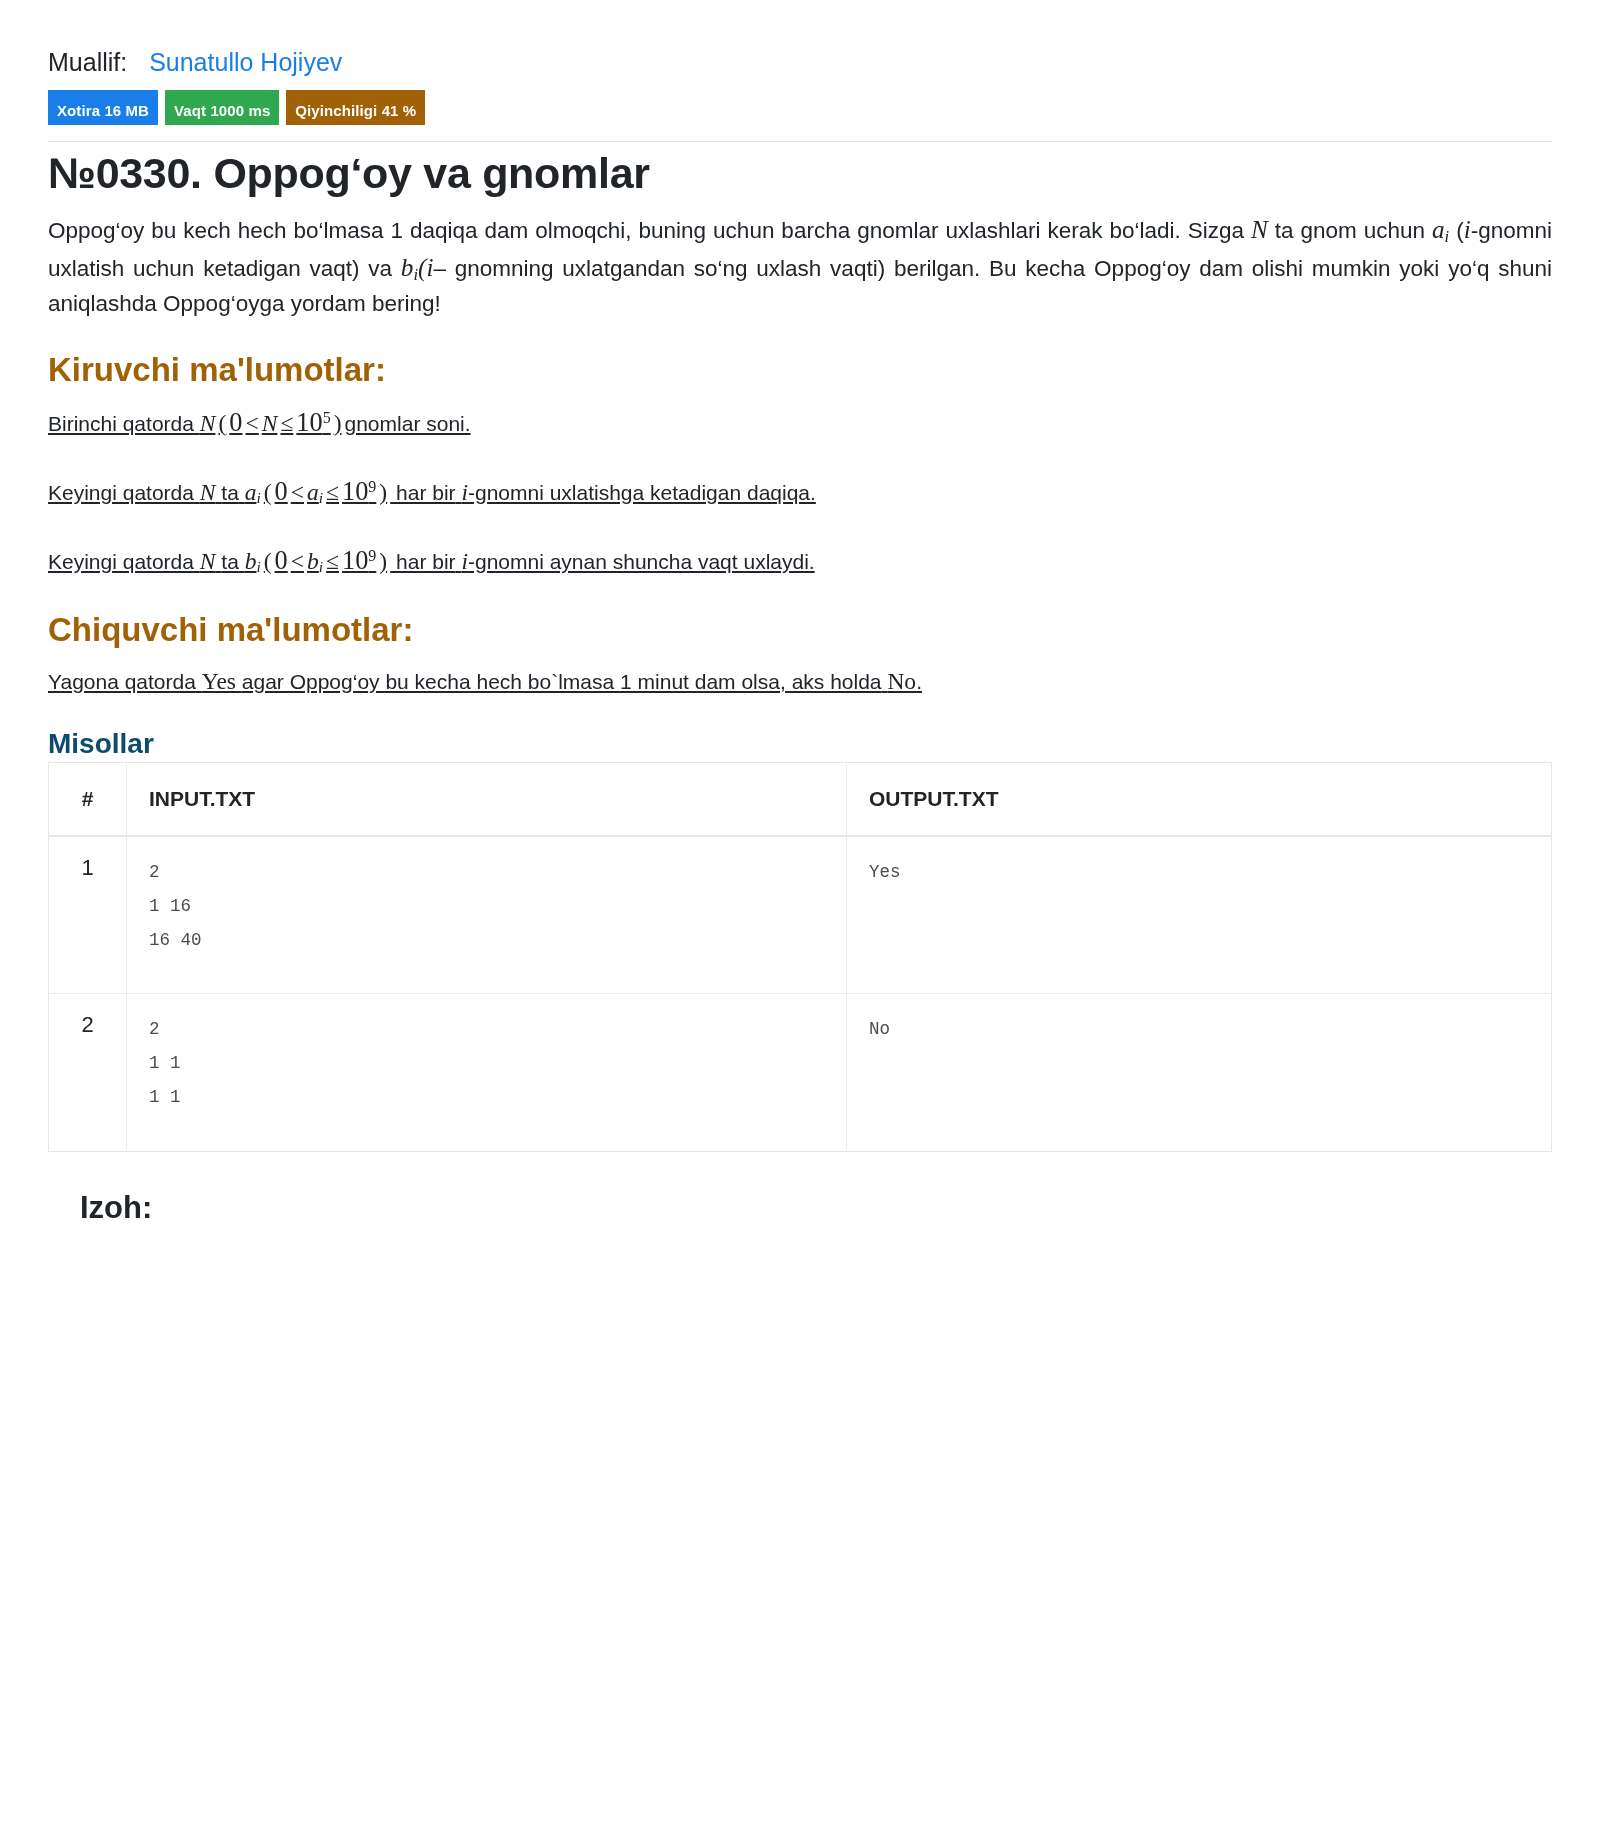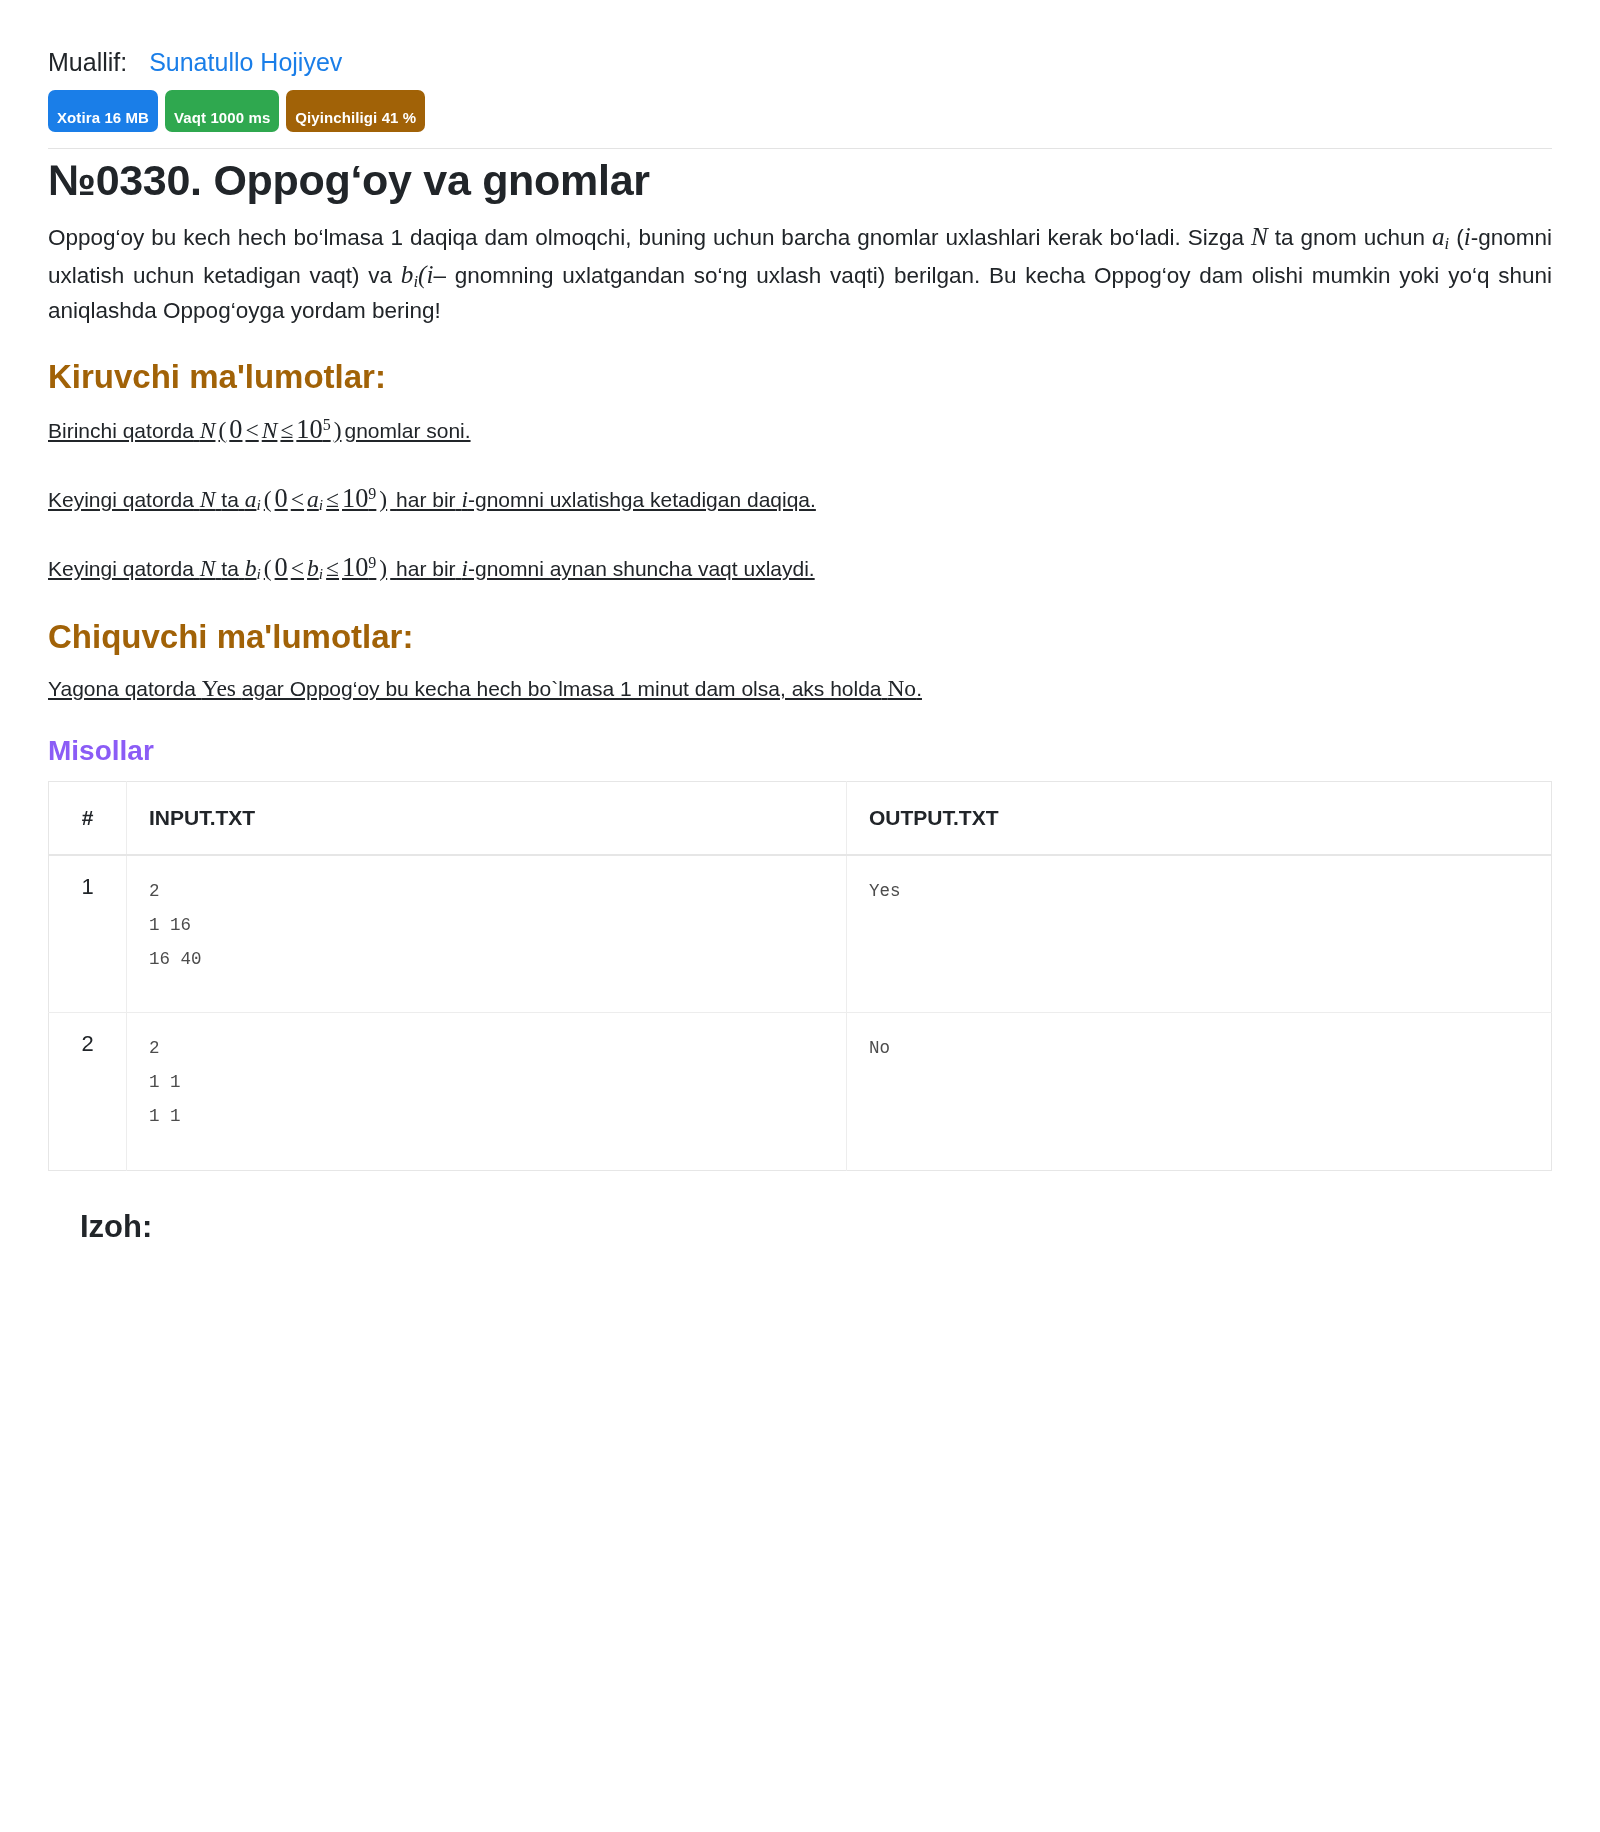--- a/index.html
+++ b/index.html
@@ -26,25 +26,25 @@
     color: #1a7ee8;
     text-decoration: none;
     cursor: pointer;
     margin-left: 15px;
   }
 
   
   .badges { display: flex; gap: 7px; align-items: center; margin: 4px 0 0 0; }
   .badge {
     display: inline-block;
-    border-radius: 7px;
+    border-radius: 0;
     color: #ffffff;
     font-size: 15px;
     font-weight: bold;
-    padding: 20px 9px 6px 9px;
+    padding: 13px 9px 6px 9px;
     line-height: 1.1;
     white-space: nowrap;
     letter-spacing: 0.1px;
   }
   .badge-memory     { background: #1a7ee8; }
   .badge-time       { background: #2fa84f; }
   .badge-difficulty { background: #a16207; }
 
   
   .divider {
@@ -108,22 +108,22 @@
     font-size: 0.68em;
     vertical-align: 0.48em;
     font-style: normal;
   }
   .op { font-family: "Liberation Serif","DejaVu Serif",serif; font-style: normal; padding: 0 3px; }
 
   
   .examples-heading {
     font-size: 28px;
     font-weight: bold;
-    margin: 30px 0 14px 0;
-    color: #8b5cf6;
+    margin: 30px 0 2px 0;
+    color: #0c4a6e;
   }
 
   
   table.examples {
     width: 100%;
     border-collapse: collapse;
     border: 1px solid #e6e6e6;
     table-layout: fixed;
   }
   table.examples th {

